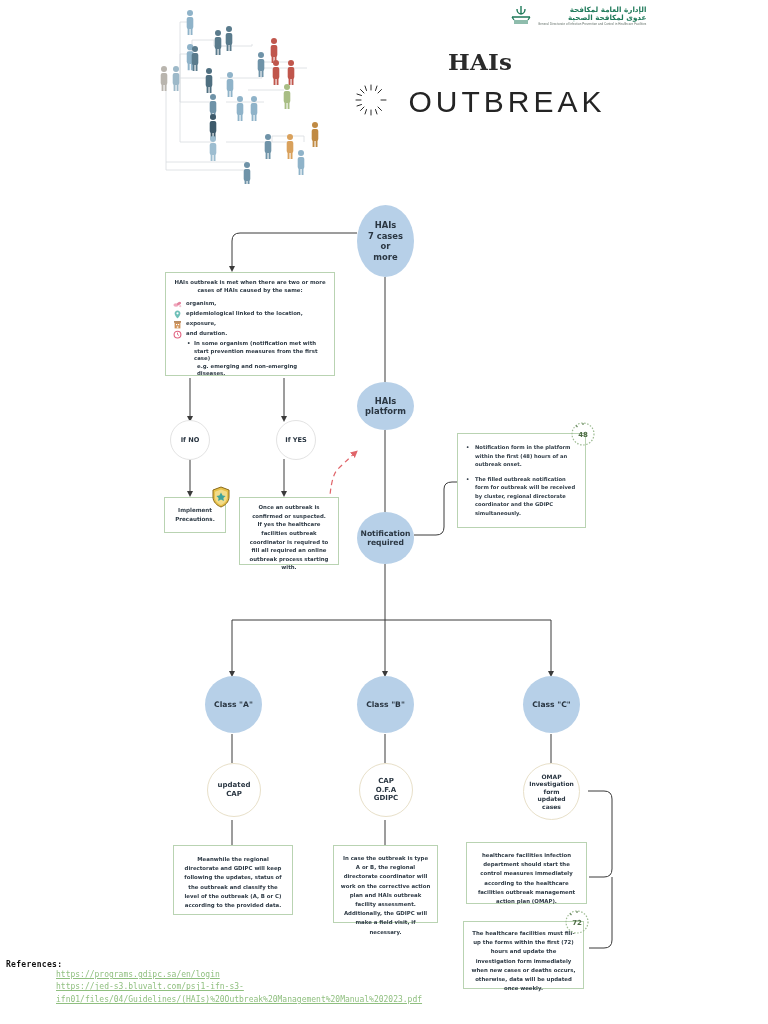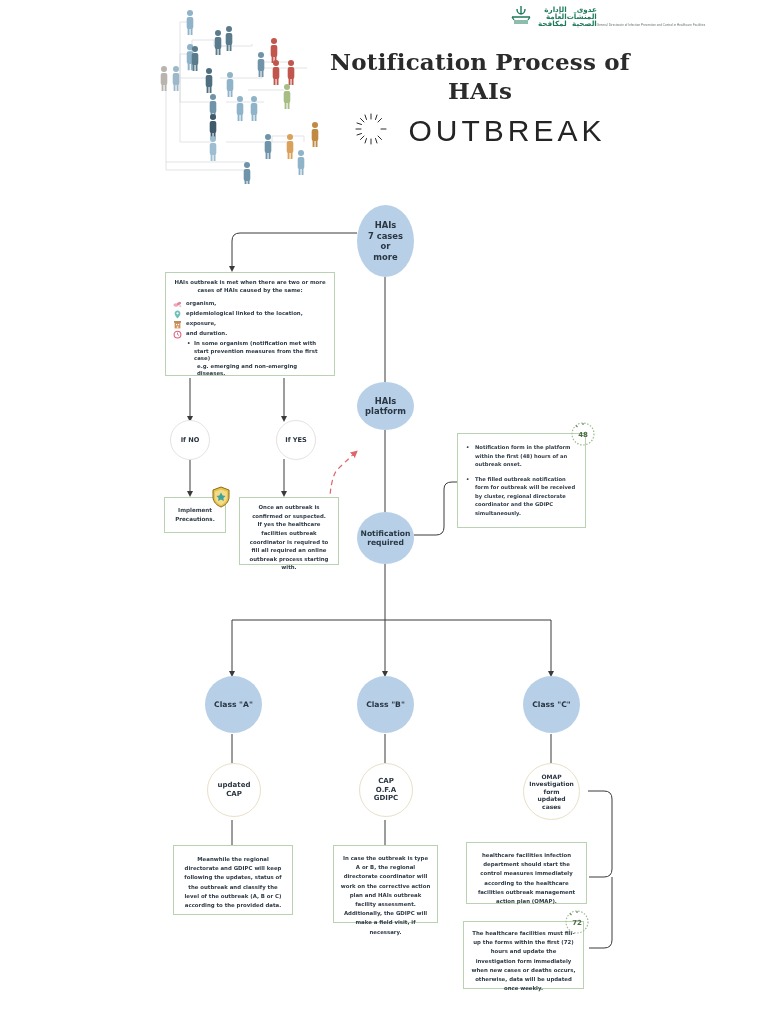--- a/index.html
+++ b/index.html
@@ -8,21 +8,21 @@
     width:768px;height:1024px;background:#ffffff;
     font-family:"Liberation Serif", serif;
     color:#2f3b46;position:relative;overflow:hidden;
   }
   #root{position:absolute;left:0;top:0;width:768px;height:1024px;}
 
   
   .logo{position:absolute;left:508px;top:2px;width:116px;height:28px;
         display:flex;align-items:center;gap:4px;}
   .logo-mark{width:26px;height:24px;flex:0 0 26px;position:relative;}
-  .logo-txt{display:flex;flex-direction:row;align-items:flex-end;line-height:1;justify-content:space-between;}
+  .logo-txt{display:flex;flex-direction:column;align-items:flex-end;line-height:1;justify-content:space-between;}
   .logo-ar{font-family:"DejaVu Sans",sans-serif;font-size:7.2px;color:#1f7a5a;
            direction:rtl;font-weight:bold;letter-spacing:-0.2px;}
   .logo-ar2{font-family:"DejaVu Sans",sans-serif;font-size:7.2px;color:#1f7a5a;
             direction:rtl;font-weight:bold;margin-top:1px;letter-spacing:-0.2px;}
   .logo-en{font-family:"Liberation Sans",sans-serif;font-size:2.9px;color:#5d6a63;
            margin-top:2px;letter-spacing:0.1px;white-space:nowrap;}
 
   .title-wrap{position:absolute;left:330px;top:48px;width:300px;text-align:center;}
   .title-main{font-family:"DejaVu Serif",serif;font-weight:bold;font-size:23px;
               line-height:1.25;color:#2b2b2b;letter-spacing:0.2px;}
@@ -80,21 +80,21 @@
   <div class="logo">
     <div class="logo-mark">
       <svg viewBox="0 0 26 24" width="26" height="24">
         <path d="M13 2 L13 10 M13 10 C10 10 9 7 9 5 M13 10 C16 10 17 7 17 5" stroke="#1f7a5a" stroke-width="1.4" fill="none"></path>
         <path d="M4 13 L22 13 M4 13 L6 16 M22 13 L20 16" stroke="#1f7a5a" stroke-width="1.3" fill="none"></path>
         <path d="M6 17 L20 17 M6 19 L20 19" stroke="#1f7a5a" stroke-width="1" fill="none"></path>
       </svg>
     </div>
     <div class="logo-txt">
       <div class="logo-ar">الإدارة العامة لمكافحة</div>
-      <div class="logo-ar2">عدوى المنشآت الصحية</div>
+      <div class="logo-ar2">عدوى لمكافحة الصحية</div>
       <div class="logo-en">General Directorate of Infection Prevention and Control in Healthcare Facilities</div>
     </div>
   </div>
 
   <div class="illus">
     <svg viewBox="0 0 186 182" width="186" height="182">
       <g stroke="#d8dcdf" stroke-width="0.8" fill="none">
         <path d="M14 76 L14 168 L92 168"></path>
         <path d="M28 76 L28 140 L62 140"></path>
         <path d="M28 76 L28 100 L62 100"></path>
@@ -258,21 +258,20 @@
             <rect x="0.7" y="7" width="6.6" height="12" rx="2"></rect>
             <rect x="1.6" y="18" width="1.9" height="7"></rect>
             <rect x="4.6" y="18" width="1.9" height="7"></rect>
           </g>
       </g>
     </svg>
   </div>
 
   <div class="title-wrap">
     <div class="title-main">
-      <div>Notification Process of</div>
       <div>HAIs</div>
     </div>
     <div class="outbreak-row">
       <span style="display:inline-block;">
         <svg width="34" height="34" viewBox="0 0 34 34">
           <g stroke="#2b2b2b" stroke-width="1" stroke-linecap="round">
             <line x1="17" y1="2" x2="17" y2="7"></line>
               <line x1="17" y1="27" x2="17" y2="32"></line>
             <line x1="2" y1="17" x2="7" y2="17"></line>
               <line x1="27" y1="17" x2="32" y2="17"></line>
@@ -517,14 +516,20 @@
     <div class="gbox-in ctr" style="font-size:5.4px;font-weight:bold;line-height:1.7;padding:7px 7px;">The  healthcare facilities must fill-up the forms within the first (72) hours and update the investigation form immediately when new cases or deaths occurs, otherwise, data will be updated once weekly.</div>
   </div>
   <div class="clock" style="left:562px;top:906px;">
     <svg viewBox="0 0 30 30" width="30" height="30">
       <circle cx="15" cy="16" r="11" fill="none" stroke="#9dbb92" stroke-width="1.2" stroke-dasharray="1.5,1.6"></circle>
       <path d="M15 5 L15 7 M8 7.5 L9.5 9" stroke="#6f8e66" stroke-width="1.3" fill="none"></path>
       <text x="15" y="18.5" text-anchor="middle" font-family="DejaVu Sans, sans-serif" font-size="7" font-weight="bold" fill="#4d6b45">72</text>
     </svg>
   </div>
 
+  <div class="refs">
+    <div class="lbl">References:</div>
+    <a class="lnk" href="#">https://programs.gdipc.sa/en/login</a>
+    <a class="lnk" href="#" style="text-decoration:underline;">https://jed-s3.bluvalt.com/psj1-ifn-s3-</a>
+    <a class="lnk" href="#" style="text-decoration:underline;">ifn01/files/04/Guidelines/(HAIs)%20Outbreak%20Management%20Manual%202023.pdf</a>
+  </div>
 
 </div>
 
 </body></html>

